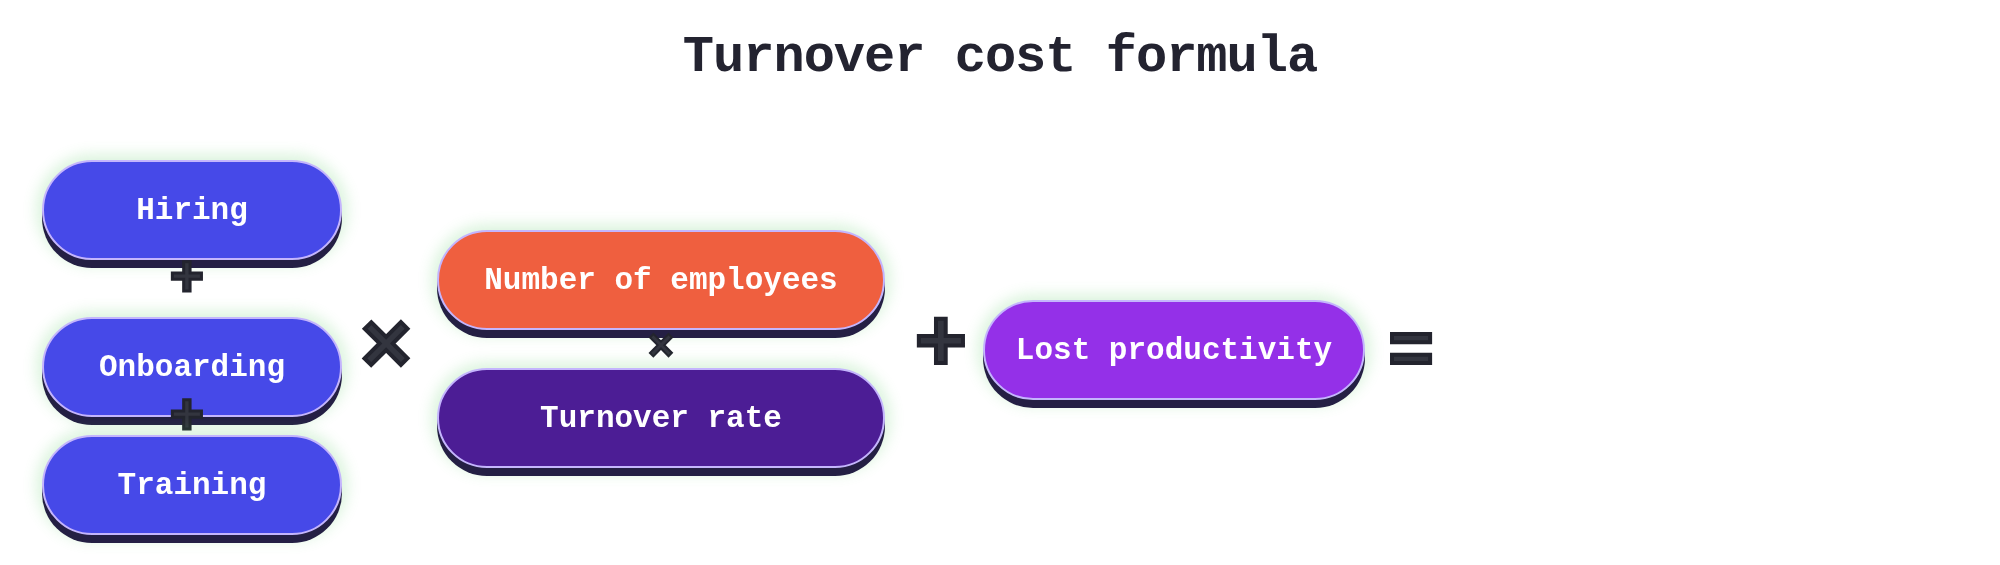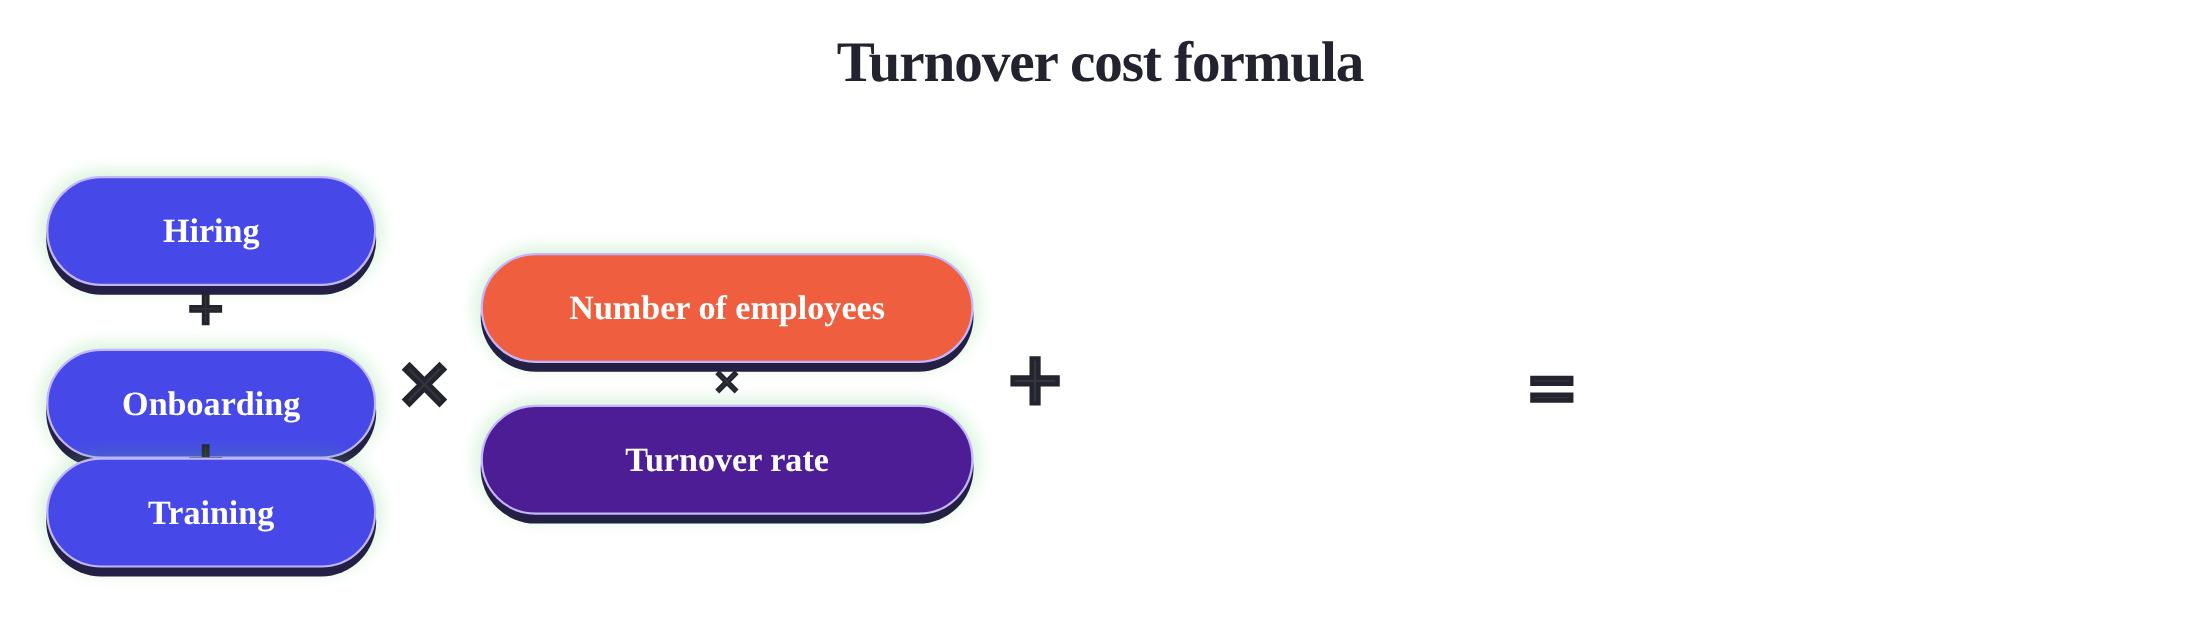--- a/index.html
+++ b/index.html
@@ -1,34 +1,34 @@
 <!DOCTYPE html>
 <html><head>
 <meta charset="utf-8">
 <style>
   html,body { margin:0; padding:0; background:#ffffff; }
   .canvas {
     position:relative; width:2000px; height:565px; background:#ffffff;
-    font-family:Liberation Serif, serif; overflow:hidden;border-radius:32px;
+    font-family:Liberation Mono, monospace; overflow:hidden;border-radius:32px;
   }
   .title {
     position:absolute; top:28px; left:0; width:100%; text-align:center;
     font-size:52px; font-weight:bold; letter-spacing:-1px; color:#232330;
   }
   .pill {
     position:absolute; box-sizing:border-box;
     border:2px solid #c4b5fd; border-radius:54px;
     display:flex; align-items:center; justify-content:center;
     color:#ffffff; font-weight:bold; white-space:nowrap;
     box-shadow: 0 8px 0 0 #241F44, 0 0 14px 6px rgba(80,200,90,0.20);
   }
   .pill-blue   { left:42px;  width:300px; height:100px; font-size:31px; }
   #pill-hiring     { top:160px; }
   #pill-onboarding { top:302px; }
-  #pill-training   { top:416px; }
+  #pill-training   { top:435px; }
   .pill-orange { left:437px; width:448px; height:100px; font-size:31px; }
   #pill-employees  { top:230px; }
   #pill-rate       { top:368px; }
   #pill-lost   { left:983px;  top:300px; width:382px; height:100px; font-size:31px; }
   #pill-annual { left:1462px; top:298px; width:508px; height:104px; font-size:31px; }
 
   .op {
     position:absolute; transform:translate(-50%,-50%);
     color:#33353F; font-weight:bold; line-height:1;
     -webkit-text-stroke:3px #23242E;
@@ -64,17 +64,20 @@
   <div class="pill pill-orange" id="pill-employees" style="background: rgb(239, 95, 63);">
     <span>Number of employees</span>
   </div>
   <div class="op" id="op-mul-small">×</div>
   <div class="pill pill-orange" id="pill-rate" style="background: #4c1d95;">
     <span>Turnover rate</span>
   </div>
 
   <div class="op" id="op-plus-big">+</div>
 
+  <div class="pill" id="pill-lost" style="background: rgb(148, 48, 232);">
+    <span>Lost productivity</span>
+  </div>
 
   <div class="op" id="op-equals">=</div>
 
 
 </div>
 
 </body></html>

